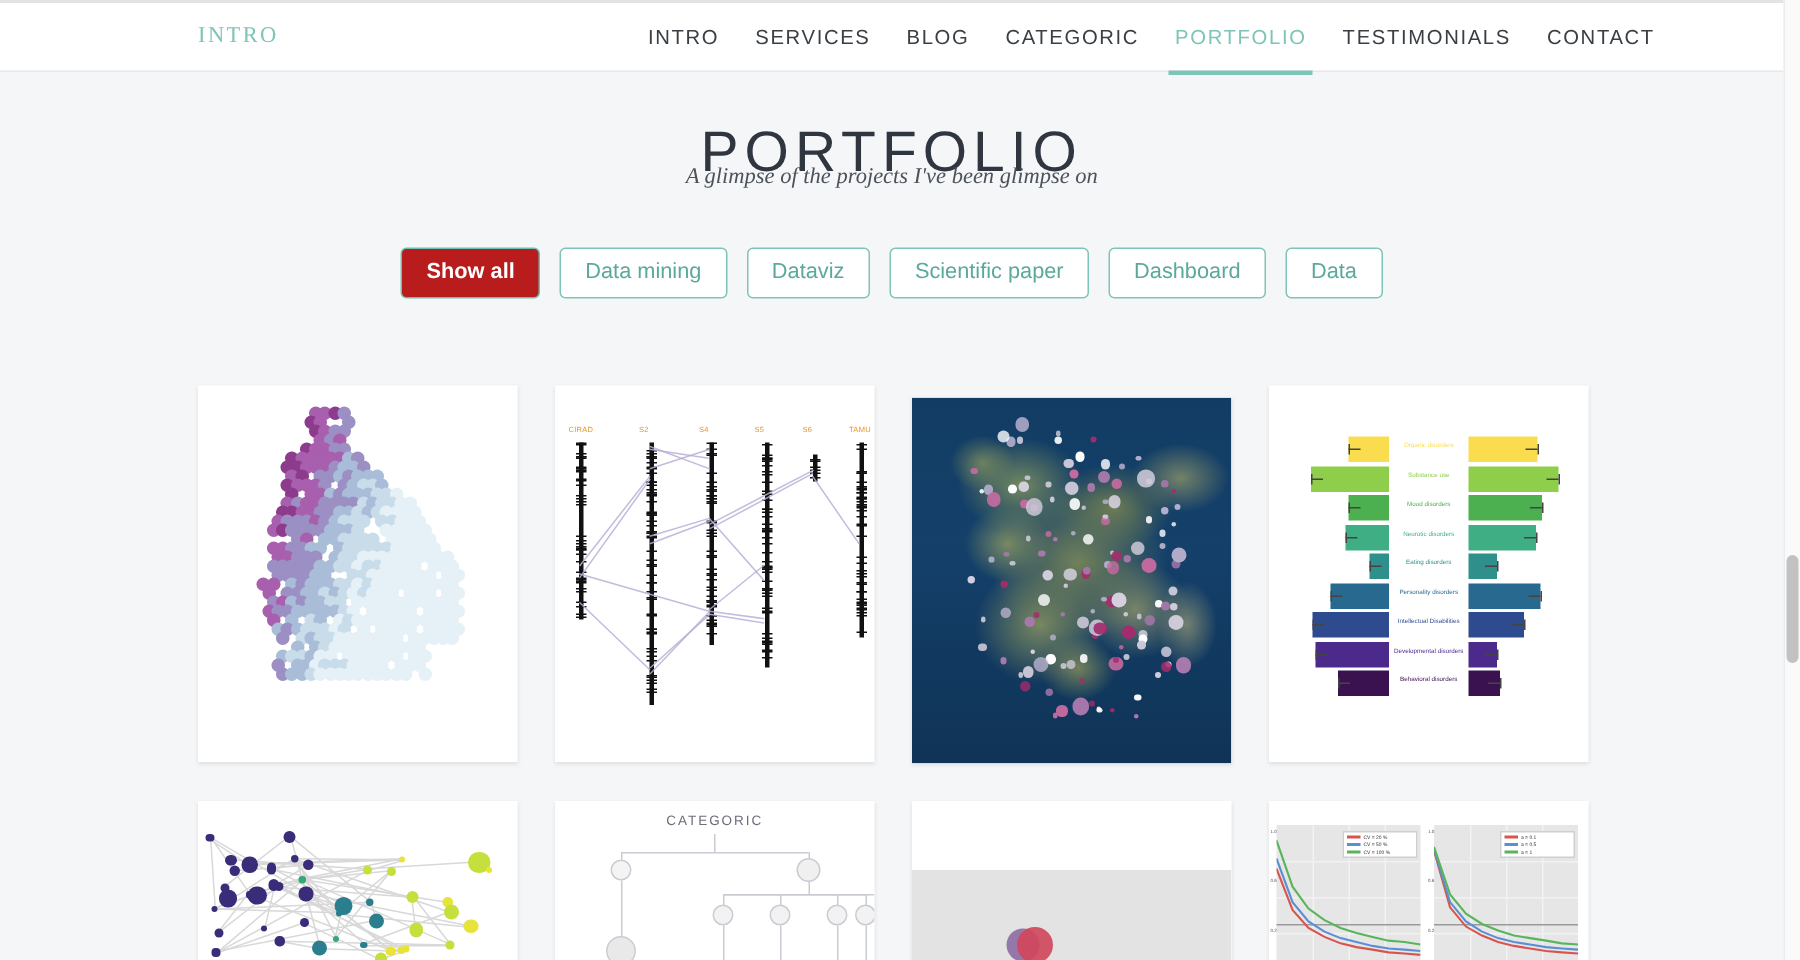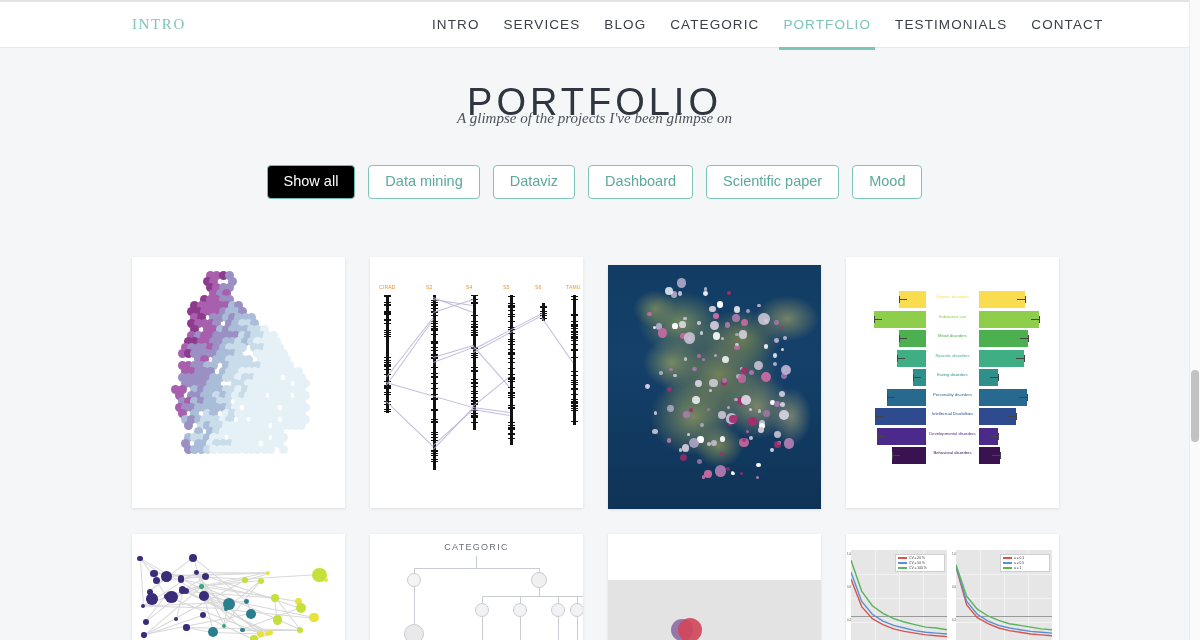--- a/index.html
+++ b/index.html
@@ -66,23 +66,24 @@
     border:1px solid #7ec4b8;
     background:#ffffff;
     color:#5aa99c;
     border-radius:4px;
     padding:8px 16px 9px 16px;
     font-size:14.5px;
     cursor:pointer;
     line-height:1;
   }
   .filter-btn.active{
-    background:#000000;
+    background:#b91c1c;
     border-color:#6fbfae;
     color:#ffffff;
+    font-weight:bold;
   }
 
   
   .grid{
     position:absolute; top:257px; left:132px;
     width:926px;
     display:grid;
     grid-template-columns:repeat(4, 213px);
     gap:25px 25px;
   }
@@ -175,23 +176,23 @@
     </nav>
 </div>
 
 <h1 class="page-title">PORTFOLIO</h1>
 <div class="page-sub">A glimpse of the projects I've been glimpse on</div>
 
 <div class="filters" id="filters">
     <button class="filter-btn active">Show all</button>
     <button class="filter-btn">Data mining</button>
     <button class="filter-btn">Dataviz</button>
+    <button class="filter-btn">Scientific paper</button>
     <button class="filter-btn">Dashboard</button>
-    <button class="filter-btn">Scientific paper</button>
-    <button class="filter-btn">Mood</button>
+    <button class="filter-btn">Data</button>
   </div>
 
 <div class="grid">
 
   <div class="card">
     <div class="thumb" id="t1">
         <div class="hex" style="left: 74.1px; top: 14px; background: rgb(168, 95, 174);"></div>
         <div class="hex" style="left: 80.4px; top: 14px; background: rgb(168, 95, 174);"></div>
         <div class="hex" style="left: 86.7px; top: 14px; background: rgb(141, 59, 141);"></div>
         <div class="hex" style="left: 93px; top: 14px; background: rgb(155, 143, 196);"></div>

